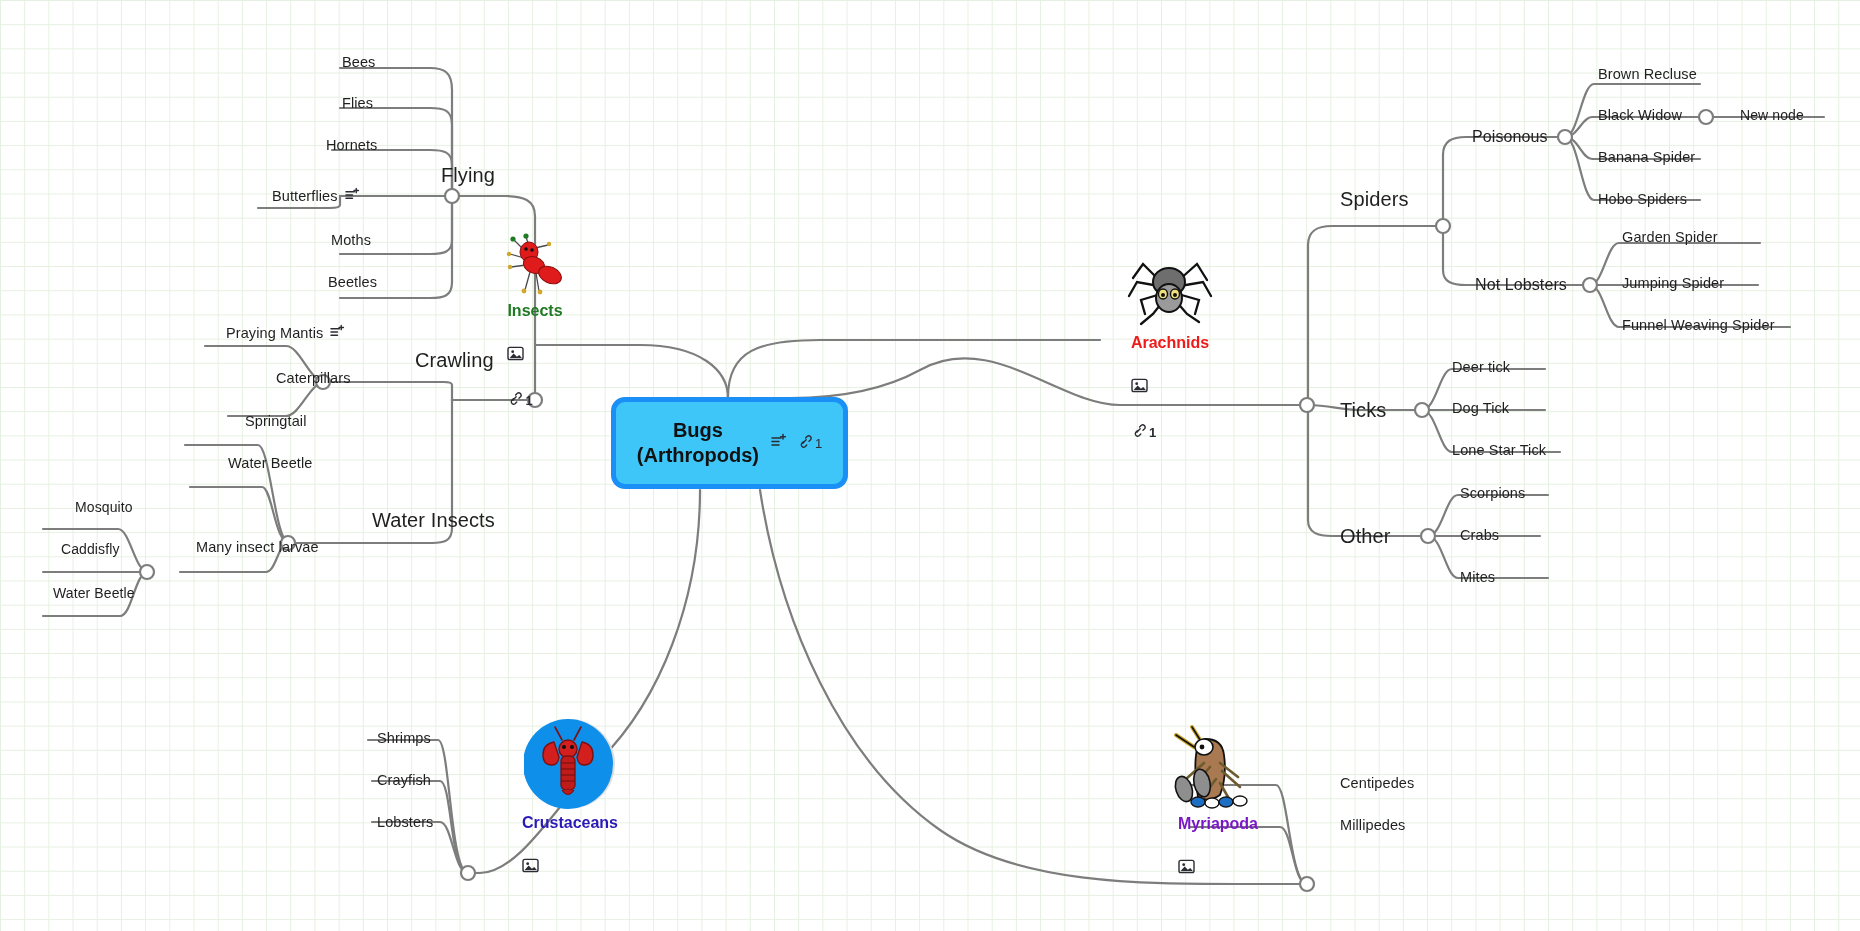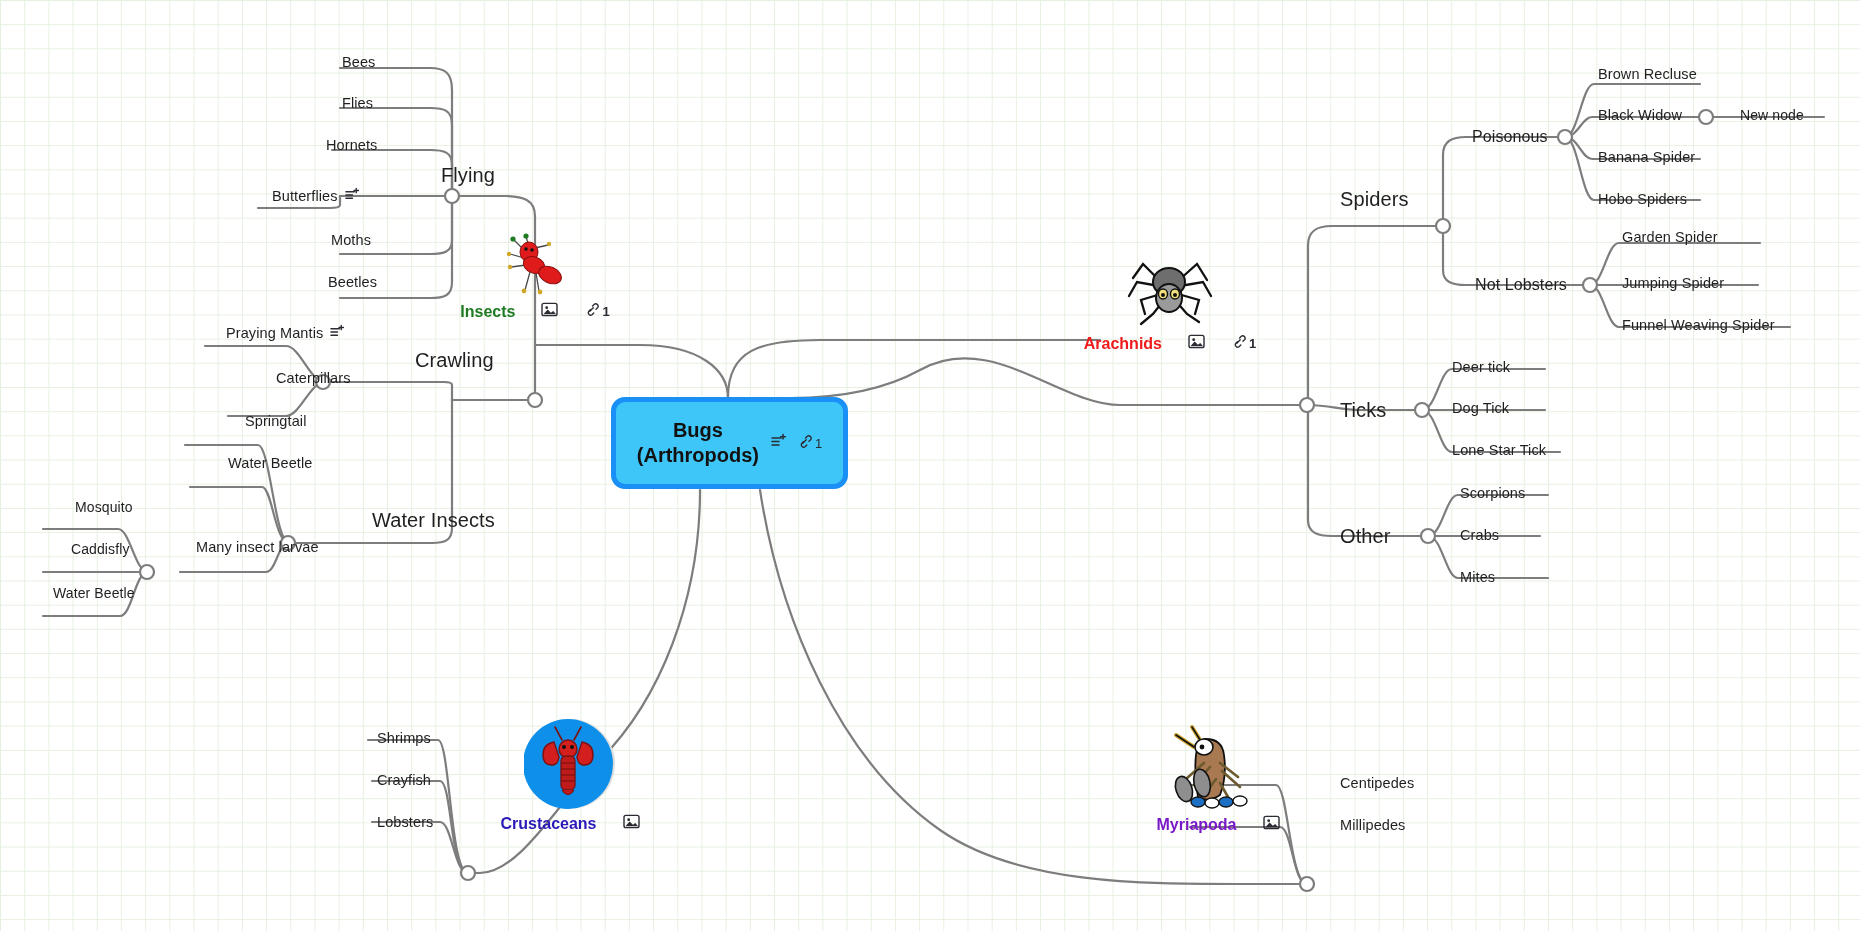--- a/index.html
+++ b/index.html
@@ -68,22 +68,22 @@
   .badges { display: flex; align-items: center; gap: 10px; }
   .badge { display: flex; align-items: center; gap: 3px; }
   .badge-count { font-size: 13px; color: #2b2b33; }
   .icon { display: inline-block; vertical-align: middle; }
 
   
   .img-node { position: absolute; display: flex; flex-direction: column; align-items: center; }
   .img-node .thumb { display: block; }
   .img-node .cap {
     margin-top: 4px;
-    display: flex; align-items: flex-end; gap: 26px;
-    font-size: 16px; font-weight: bold;
+    display: flex; align-items: flex-start; gap: 26px;
+    font-size: 16px; font-weight: bold; flex-direction: column;
   }
   .cap-insects { color: #1f7a22; }
   .cap-arachnids { color: #ef1b1b; }
   .cap-crust { color: #2a1ab8; }
   .cap-myria { color: #7a17c7; }
 </style>
 </head>
 <body>
 
 <div id="canvas">
@@ -458,21 +458,21 @@
   <div class="node lvl3" style="left:228px; top:455px;">
     <span class="node-label">Water Beetle</span>
   </div>
   <div class="node lvl3" style="left:196px; top:539px;">
     <span class="node-label">Many insect larvae</span>
   </div>
 
   <div class="node lvl4" style="left:75px; top:499px;">
     <span class="node-label">Mosquito</span>
   </div>
-  <div class="node lvl4" style="left:71px; top:541px;">
+  <div class="node lvl4" style="left:61px; top:541px;">
     <span class="node-label">Caddisfly</span>
   </div>
   <div class="node lvl4" style="left:53px; top:585px;">
     <span class="node-label">Water Beetle</span>
   </div>
 
   <div class="node lvl1" style="left:1340px; top:187px;">
     <span class="node-label">Spiders</span>
   </div>
   <div class="node lvl1" style="left:1340px; top:398px;">

